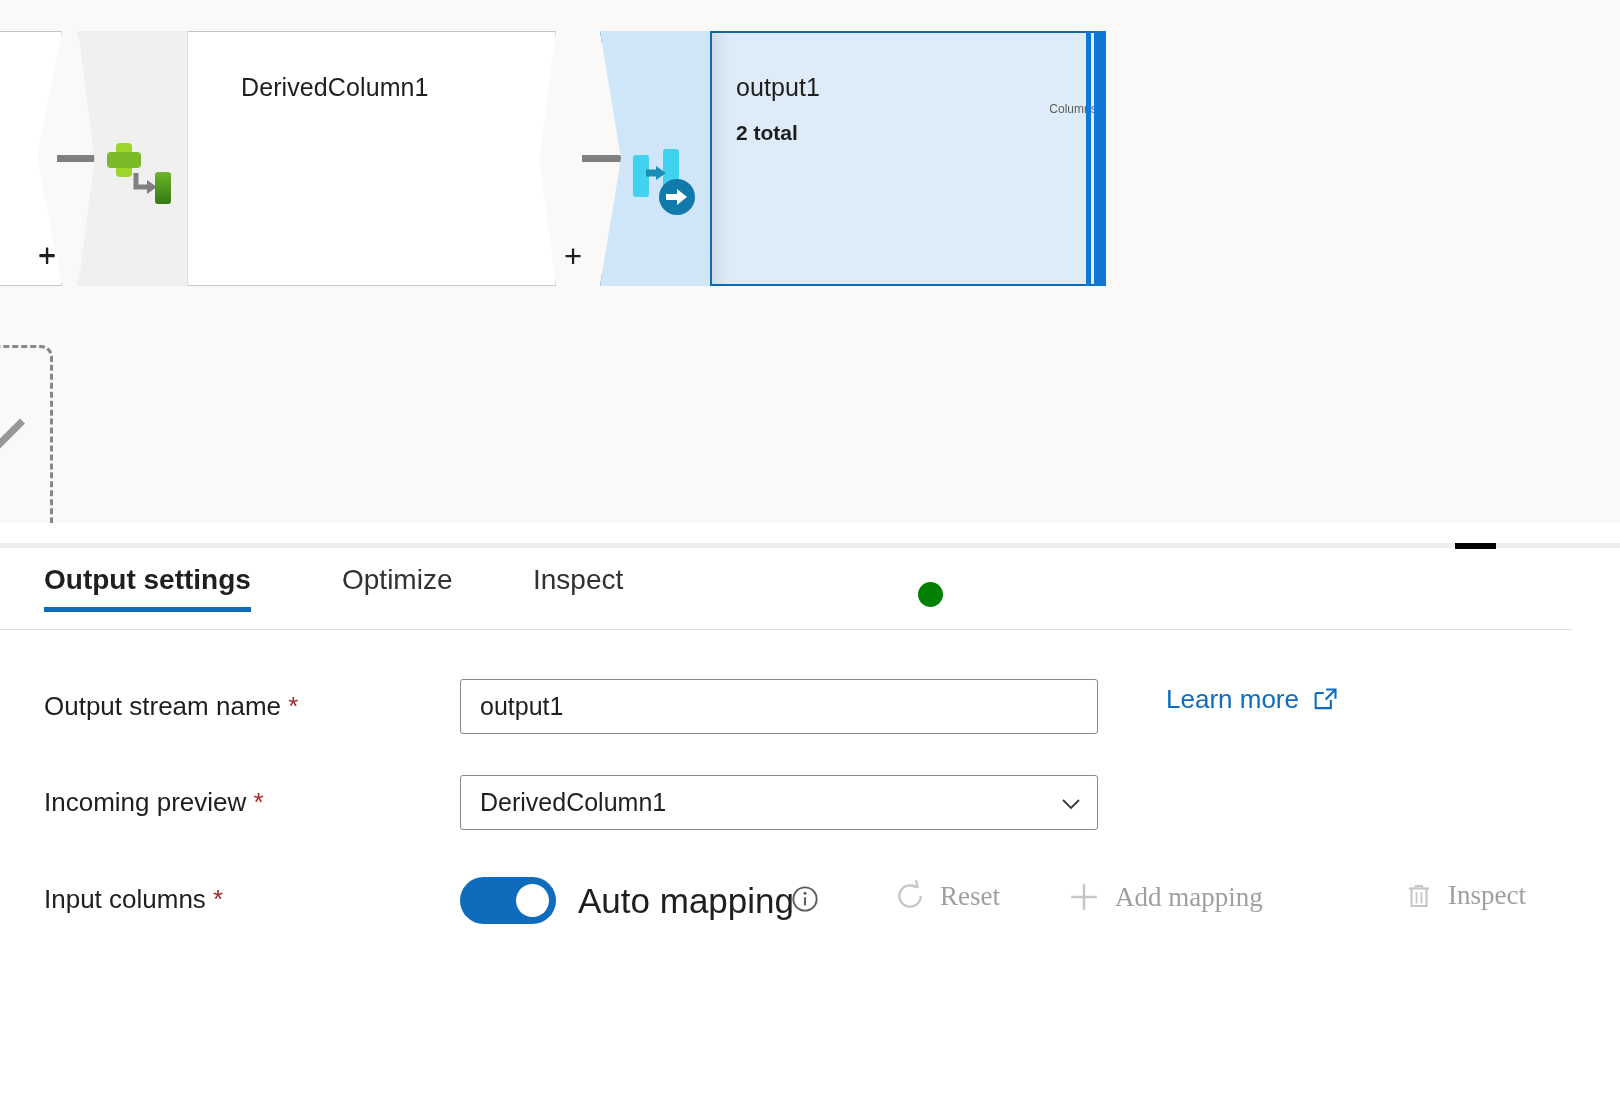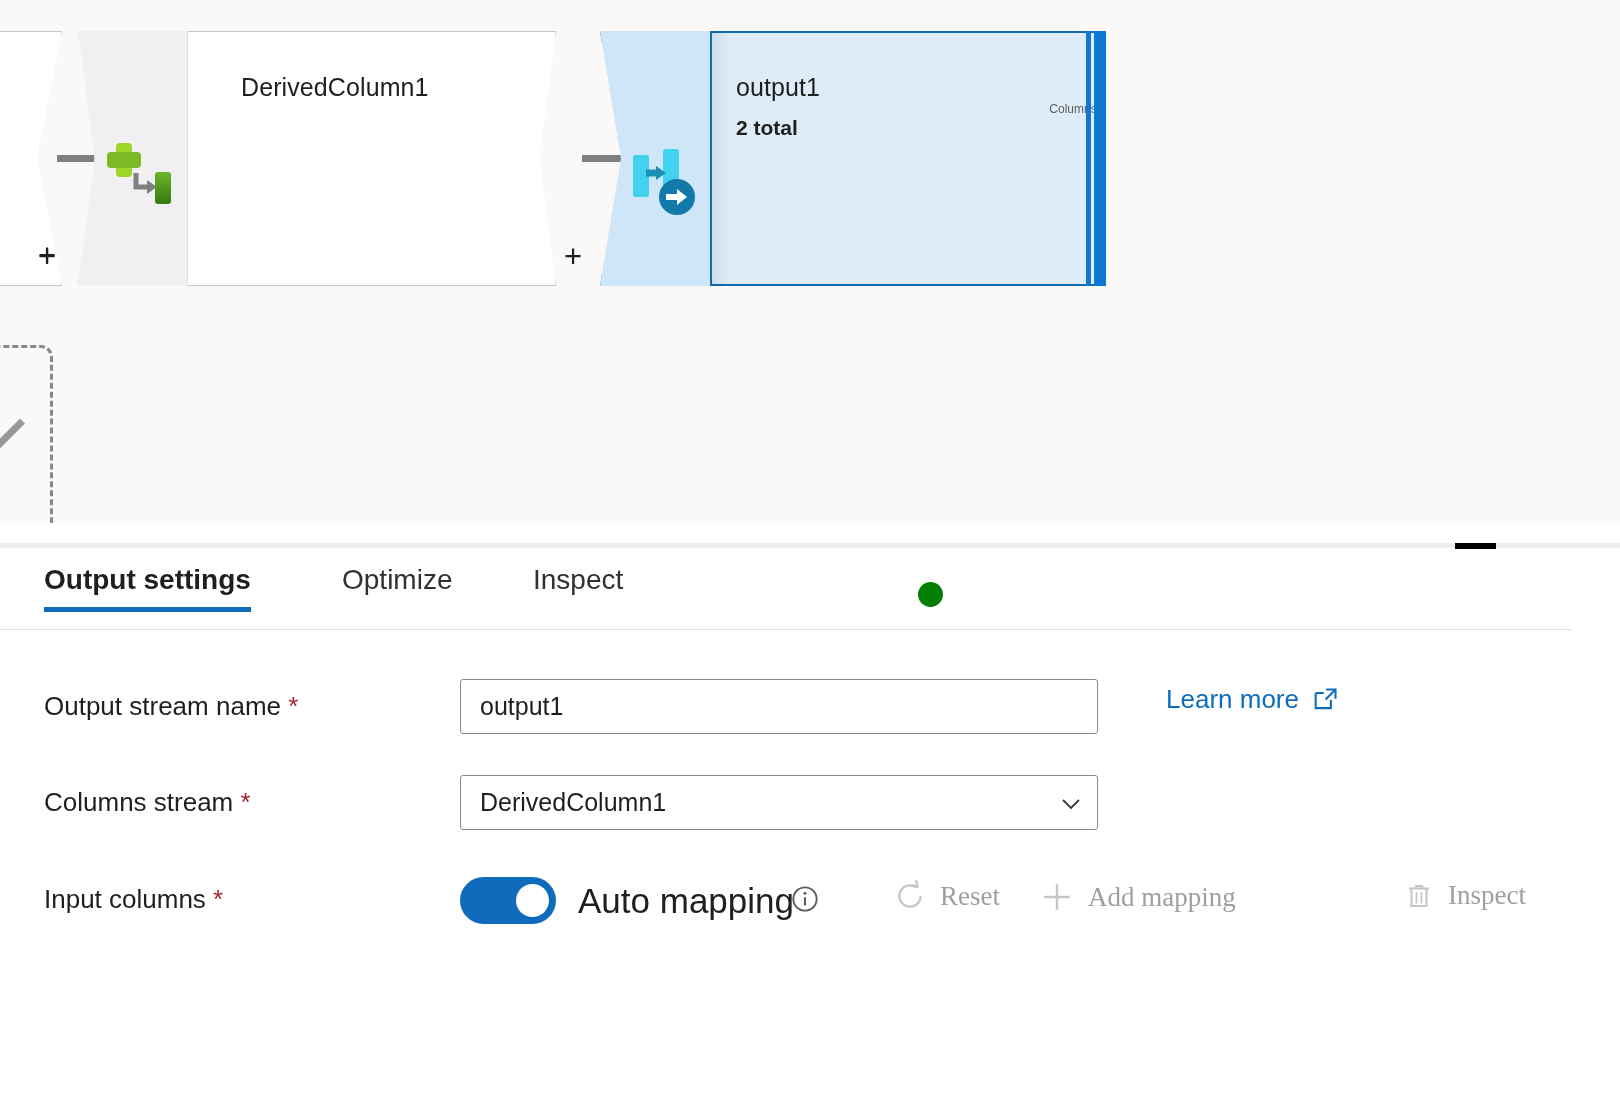--- a/index.html
+++ b/index.html
@@ -150,20 +150,21 @@
     padding: 42px 0 0 24px;
     box-sizing: border-box;
     background: linear-gradient(to right, rgba(0,0,0,.07) 0px, rgba(0,0,0,0) 18px);
   }
   .out-columns-label {
     font-size: 12px;
     color: #605e5c;
     text-align: right;
   }
   .out-columns-value {
+    margin-top: 5px;
     font-size: 21px;
     font-weight: bold;
     color: #201f1e;
   }
   .icon-sink {
     position: absolute;
     left: 33px;
     top: 118px;
     width: 62px;
     height: 70px;
@@ -404,21 +405,21 @@
     display: flex;
     align-items: center;
     gap: 14px;
     font-size: 27px;
     color: #a19f9d;
     white-space: nowrap;
     cursor: default;
     font-family: Liberation Serif, serif;
   }
   #cmd-reset       { left: 894px; }
-  #cmd-add-mapping { left: 1040px; }
+  #cmd-add-mapping { left: 1067px; }
   #cmd-delete      { left: 1404px; }
 </style>
 </head>
 <body>
 
 <div id="canvas">
 
   <div class="node-partial"></div>
   <div class="node-partial-plus">+</div>
 
@@ -507,21 +508,21 @@
       <svg width="28" height="28" viewBox="0 0 24 24">
         <path d="M4 6 h7 M4 6 v13 h13 v-7" stroke="#0f6cbd" stroke-width="1.8" fill="none"></path>
         <path d="M13 3 h8 v8" stroke="#0f6cbd" stroke-width="1.8" fill="none"></path>
         <path d="M21 3 L12.5 11.5" stroke="#0f6cbd" stroke-width="1.8" fill="none"></path>
       </svg>
     </a>
   </div>
 
   <div class="form-row" style="top:225px;">
     <div class="field-label" style="top:12px;">
-      <span>Columns stream</span>
+      <span>Incoming preview</span>
       <span class="req-star">*</span>
     </div>
     <div class="select-wrap" style="top:0px;">
       <span class="select-value">DerivedColumn1</span>
       <svg class="select-chevron" viewBox="0 0 24 24">
         <path d="M4 8 L12 16 L20 8" stroke="#3b3a39" stroke-width="1.8" fill="none"></path>
       </svg>
     </div>
   </div>
 

